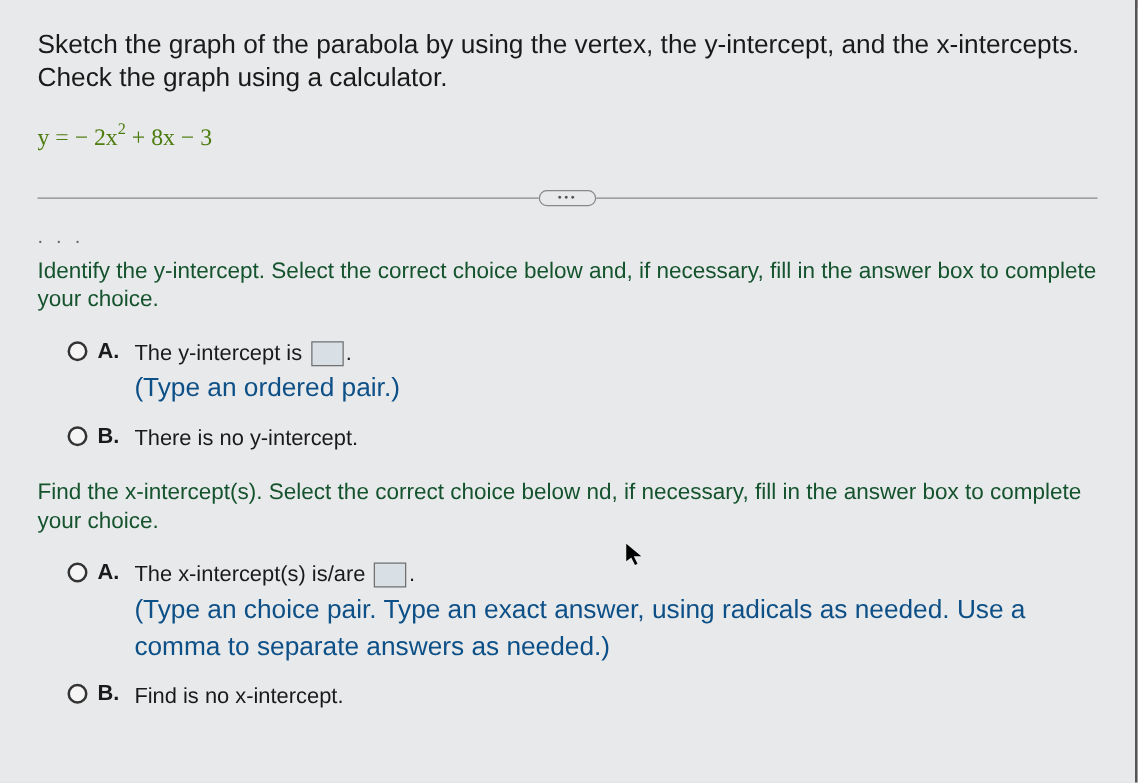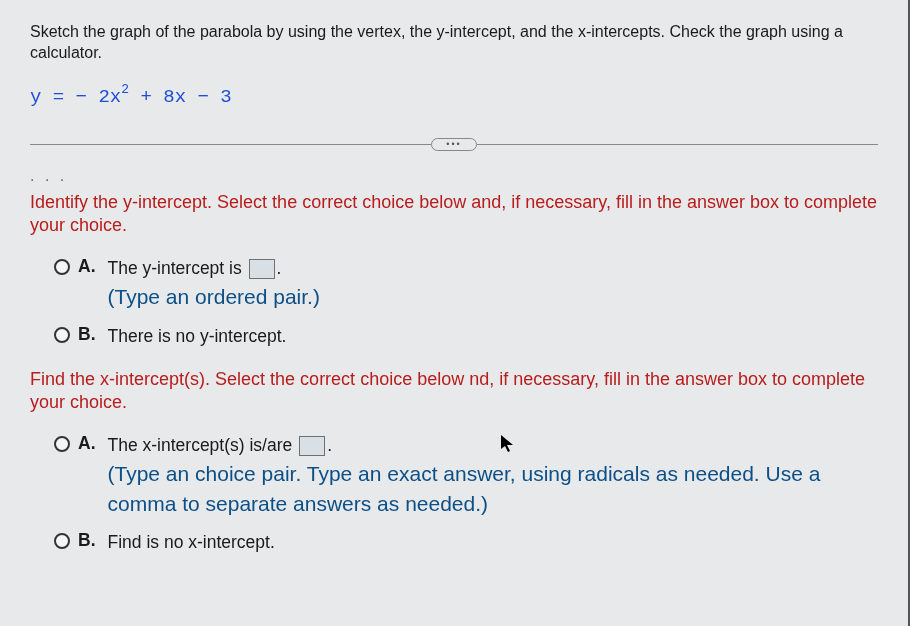--- a/index.html
+++ b/index.html
@@ -21,30 +21,30 @@
     }
     .red-bar {
       position: absolute;
       top: 0;
       right: 0;
       width: 220px;
       height: 6px;
       background: #a8212f;
     }
     .instructions {
-      font-size: 16px;
+      font-size: 21px;
       color: #1a1a1a;
       line-height: 1.3;
       margin-bottom: 20px;
     }
     .equation {
       font-size: 19px;
-      color: #1d4ed8;
+      color: #4d7c0f;
       margin-bottom: 30px;
-      font-family: Liberation Mono, monospace;
+      font-family: Liberation Serif, serif;
       margin-top: 17px;
     }
     .equation .sup {
       font-size: 13px;
       vertical-align: super;
       position: relative;
       top: -2px;
     }
     .divider-row {
       display: flex;
@@ -68,21 +68,21 @@
       line-height: 1;
     }
     .dots-small {
       font-size: 16px;
       color: #666;
       margin: -6px 0 6px 0;
       letter-spacing: 3px;
     }
     .prompt {
       font-size: 18px;
-      color: #b91c1c;
+      color: #14532d;
       line-height: 1.3;
       margin-bottom: 18px;
     }
     .choice-block {
       margin-left: 24px;
       margin-bottom: 20px;
     }
     .choice {
       display: flex;
       align-items: flex-start;

